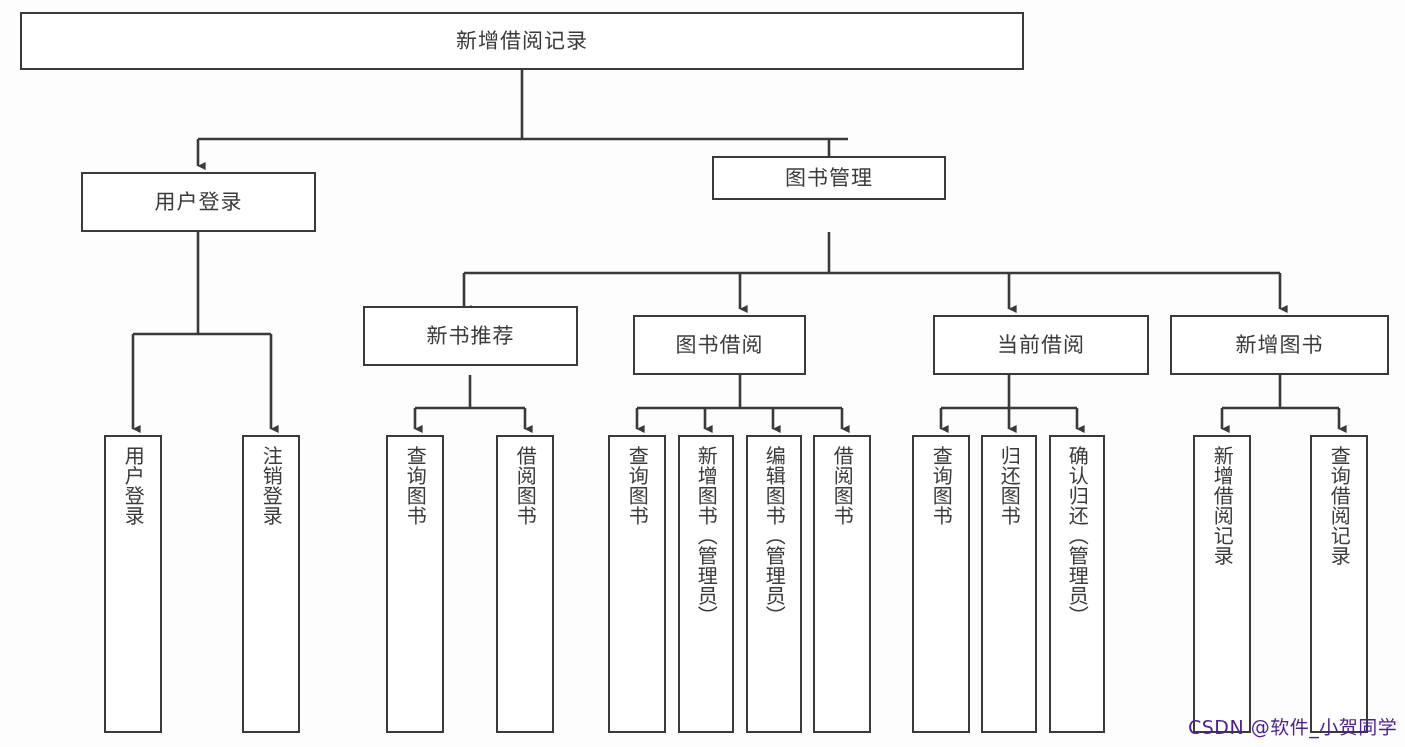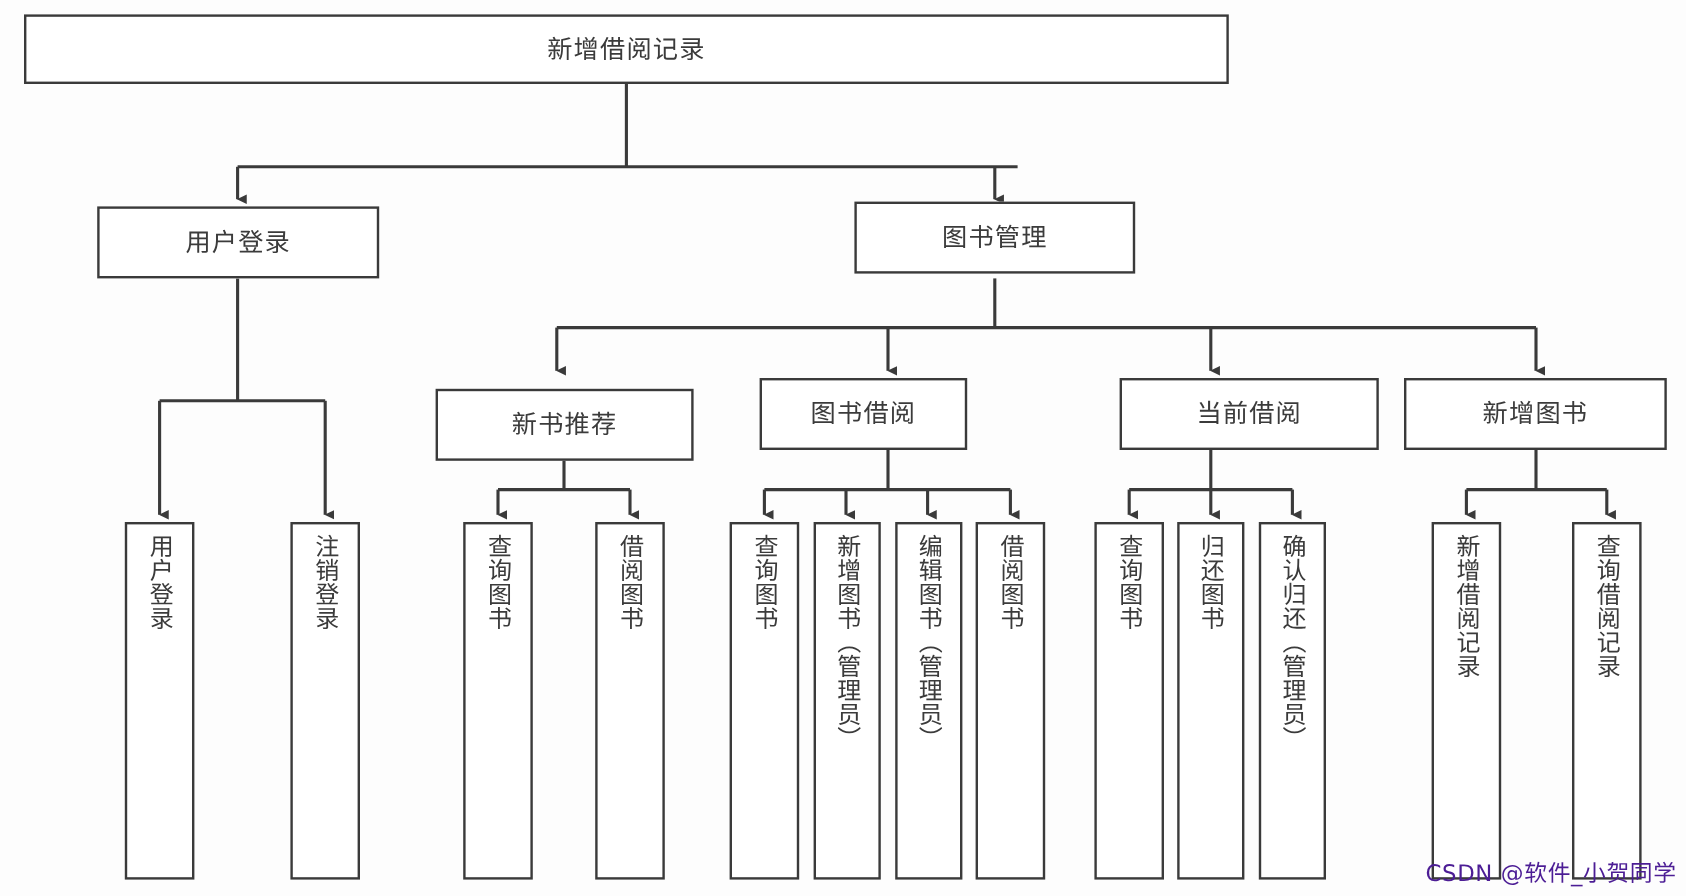--- a/index.html
+++ b/index.html
@@ -125,25 +125,25 @@
     </g>
   </svg>
 
   <div class="node" style="left:20px; top:12px; width:1004px; height:58px;">
     <span class="label">新增借阅记录</span>
   </div>
 
   <div class="node" style="left:81px; top:172px; width:235px; height:60px;">
     <span class="label">用户登录</span>
   </div>
-  <div class="node" style="left:712px; top:168px; width:234px; height:60px;">
+  <div class="node" style="left:712px; top:156px; width:234px; height:44px;">
     <span class="label">图书管理</span>
   </div>
 
-  <div class="node" style="left:363px; top:324px; width:215px; height:60px;">
+  <div class="node" style="left:363px; top:306px; width:215px; height:60px;">
     <span class="label">新书推荐</span>
   </div>
   <div class="node" style="left:633px; top:315px; width:173px; height:60px;">
     <span class="label">图书借阅</span>
   </div>
   <div class="node" style="left:901px; top:315px; width:216px; height:60px;margin-left:32px;">
     <span class="label">当前借阅</span>
   </div>
   <div class="node" style="left:1170px; top:315px; width:219px; height:60px;">
     <span class="label">新增图书</span>

